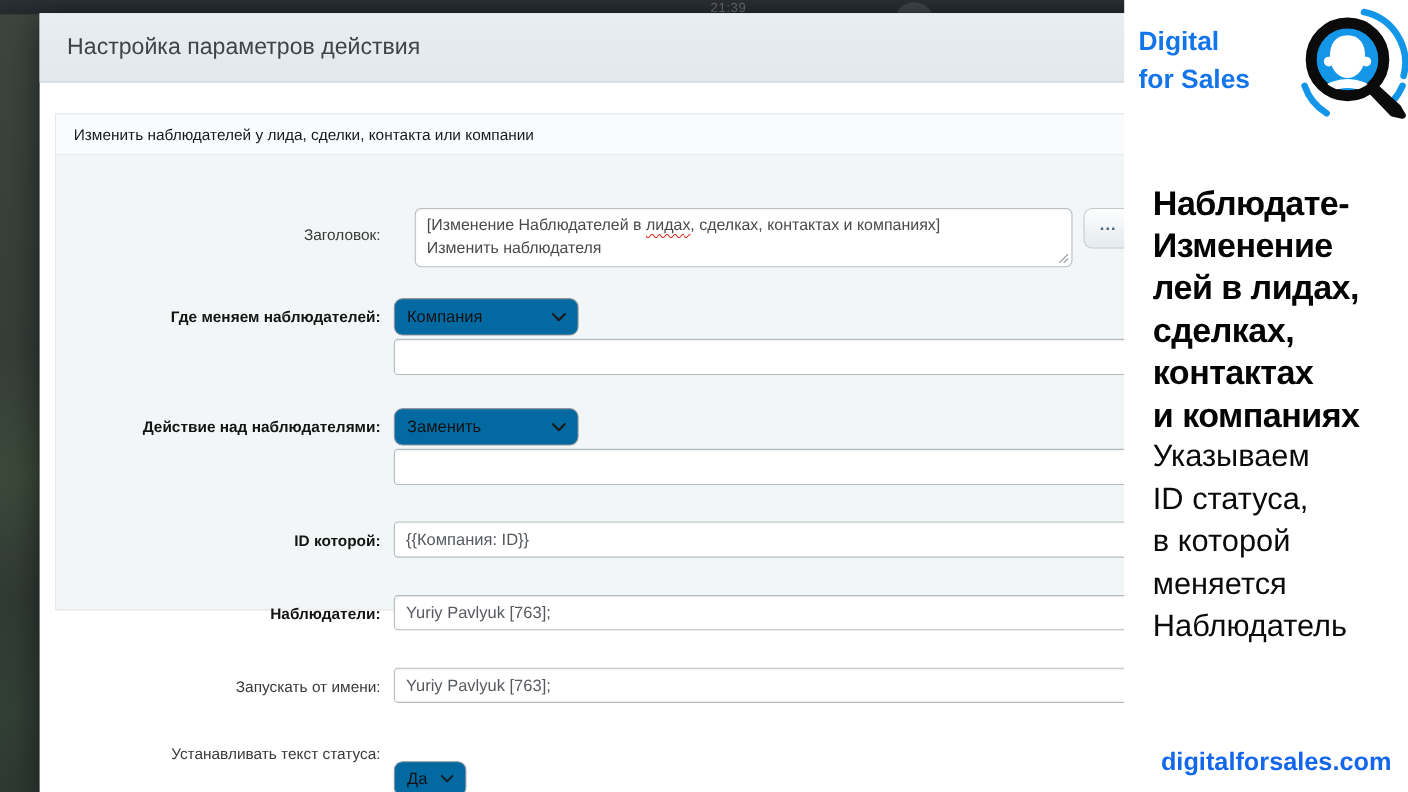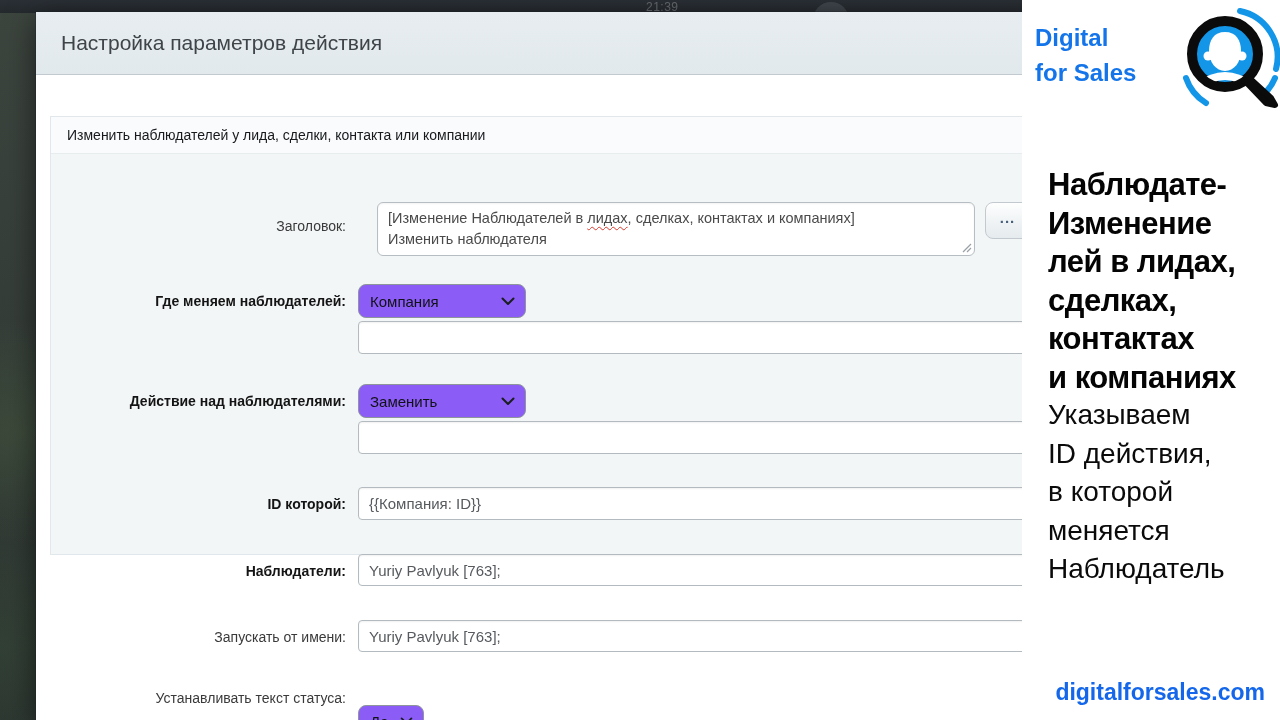--- a/index.html
+++ b/index.html
@@ -19,21 +19,21 @@
     color: rgba(255,255,255,0.28); letter-spacing: .5px; }
   .topbar-avatar { position: absolute; left: 813px; top: 2px; width: 36px; height: 36px;
     border-radius: 50%; background: rgba(140,150,160,0.22); }
 
   
   .dialog { position: absolute; left: 36px; top: 12px; width: 1080px; height: 708px;
     background: #ffffff; box-shadow: 0 0 0 1px rgba(30,35,40,.35), 0 8px 28px rgba(0,0,0,.55); }
   .dialog-header { height: 63px; background: linear-gradient(180deg, #e7edf0 0%, #e2e9ec 100%);
     border-bottom: 1px solid #c2cacf; display: flex; align-items: center; padding: 0 25px; }
   .dialog-title { font-size: 21px; color: #3e4449; }
-  .dialog-body { position: relative; padding: 41px 0 0 14px; height: 480px; }
+  .dialog-body { position: relative; padding: 28px 0 0 14px; height: 480px; }
 
   .panel { background: #f2f6f7; border: 1px solid #e1e7ea; width: 1066px; height: 100%; }
   .panel-header { height: 37px; background: #f9fbfc; border-bottom: 1px solid #e7ecef;
     display: flex; align-items: center; padding: 0 16px; }
   .panel-header-text { font-size: 14px; color: #17191c; }
   .panel-body { padding-top: 48px; }
 
   
   .row { display: flex; align-items: flex-start; }
   .lbl { width: 307px; padding-right: 12px; text-align: right; font-size: 14px;
@@ -47,21 +47,21 @@
     box-shadow: inset 0 1px 2px rgba(0,0,0,.05); overflow: hidden; }
   .squiggle { text-decoration: underline wavy #d93a2e 1px; text-underline-offset: 3px; }
   .resize-grip { position: absolute; right: 2px; bottom: 2px; }
 
   .more-btn { width: 45px; height: 37px; margin-left: 10px; border-radius: 8px;
     border: 1px solid #c3cacf; background: linear-gradient(180deg, #fefefe 0%, #eef2f4 60%, #e5ebee 100%);
     font-size: 15px; font-weight: bold; color: #47617c; letter-spacing: 1px;
     display: flex; align-items: center; justify-content: center; padding-bottom: 6px; cursor: pointer; }
   .cut-bracket { font-size: 16px; color: #15171a; margin-left: 7px; padding-top: 9px; }
 
-  .select-box { height: 34px; background: #8b5cf6; border: 1px solid #8e969c; border-radius: 8px;
+  .select-box { height: 34px; background: #0369a1; border: 1px solid #8e969c; border-radius: 8px;
     display: flex; align-items: center; justify-content: space-between; padding: 0 10px 0 11px;
     font-size: 15px; color: #101214; cursor: pointer; }
   .select-box .chev { flex: none; margin-left: 12px; display: flex; }
   .w-select { width: 168px; }
   .w-yes { width: 66px; }
 
   .text-input { width: 700px; height: 33px; background: #fff; border: 1px solid #b4bbc0;
     border-radius: 4px; padding: 0 10px; font-size: 15px; color: #565a5e;
     box-shadow: inset 0 1px 2px rgba(0,0,0,.06); font-family: "Liberation Sans", sans-serif; }
   .text-input.h32 { height: 32px; }
@@ -233,20 +233,20 @@
     <div>Наблюдате-</div>
     <div>Изменение</div>
     <div>лей в лидах,</div>
     <div>сделках,</div>
     <div>контактах</div>
     <div>и компаниях</div>
   </div>
 
   <div class="sb-body">
     <div>Указываем</div>
-    <div>ID действия,</div>
+    <div>ID статуса,</div>
     <div>в которой</div>
     <div>меняется</div>
     <div>Наблюдатель</div>
   </div>
 
   <div class="sb-site">digitalforsales.com</div>
 </div>
 
 </body></html>

